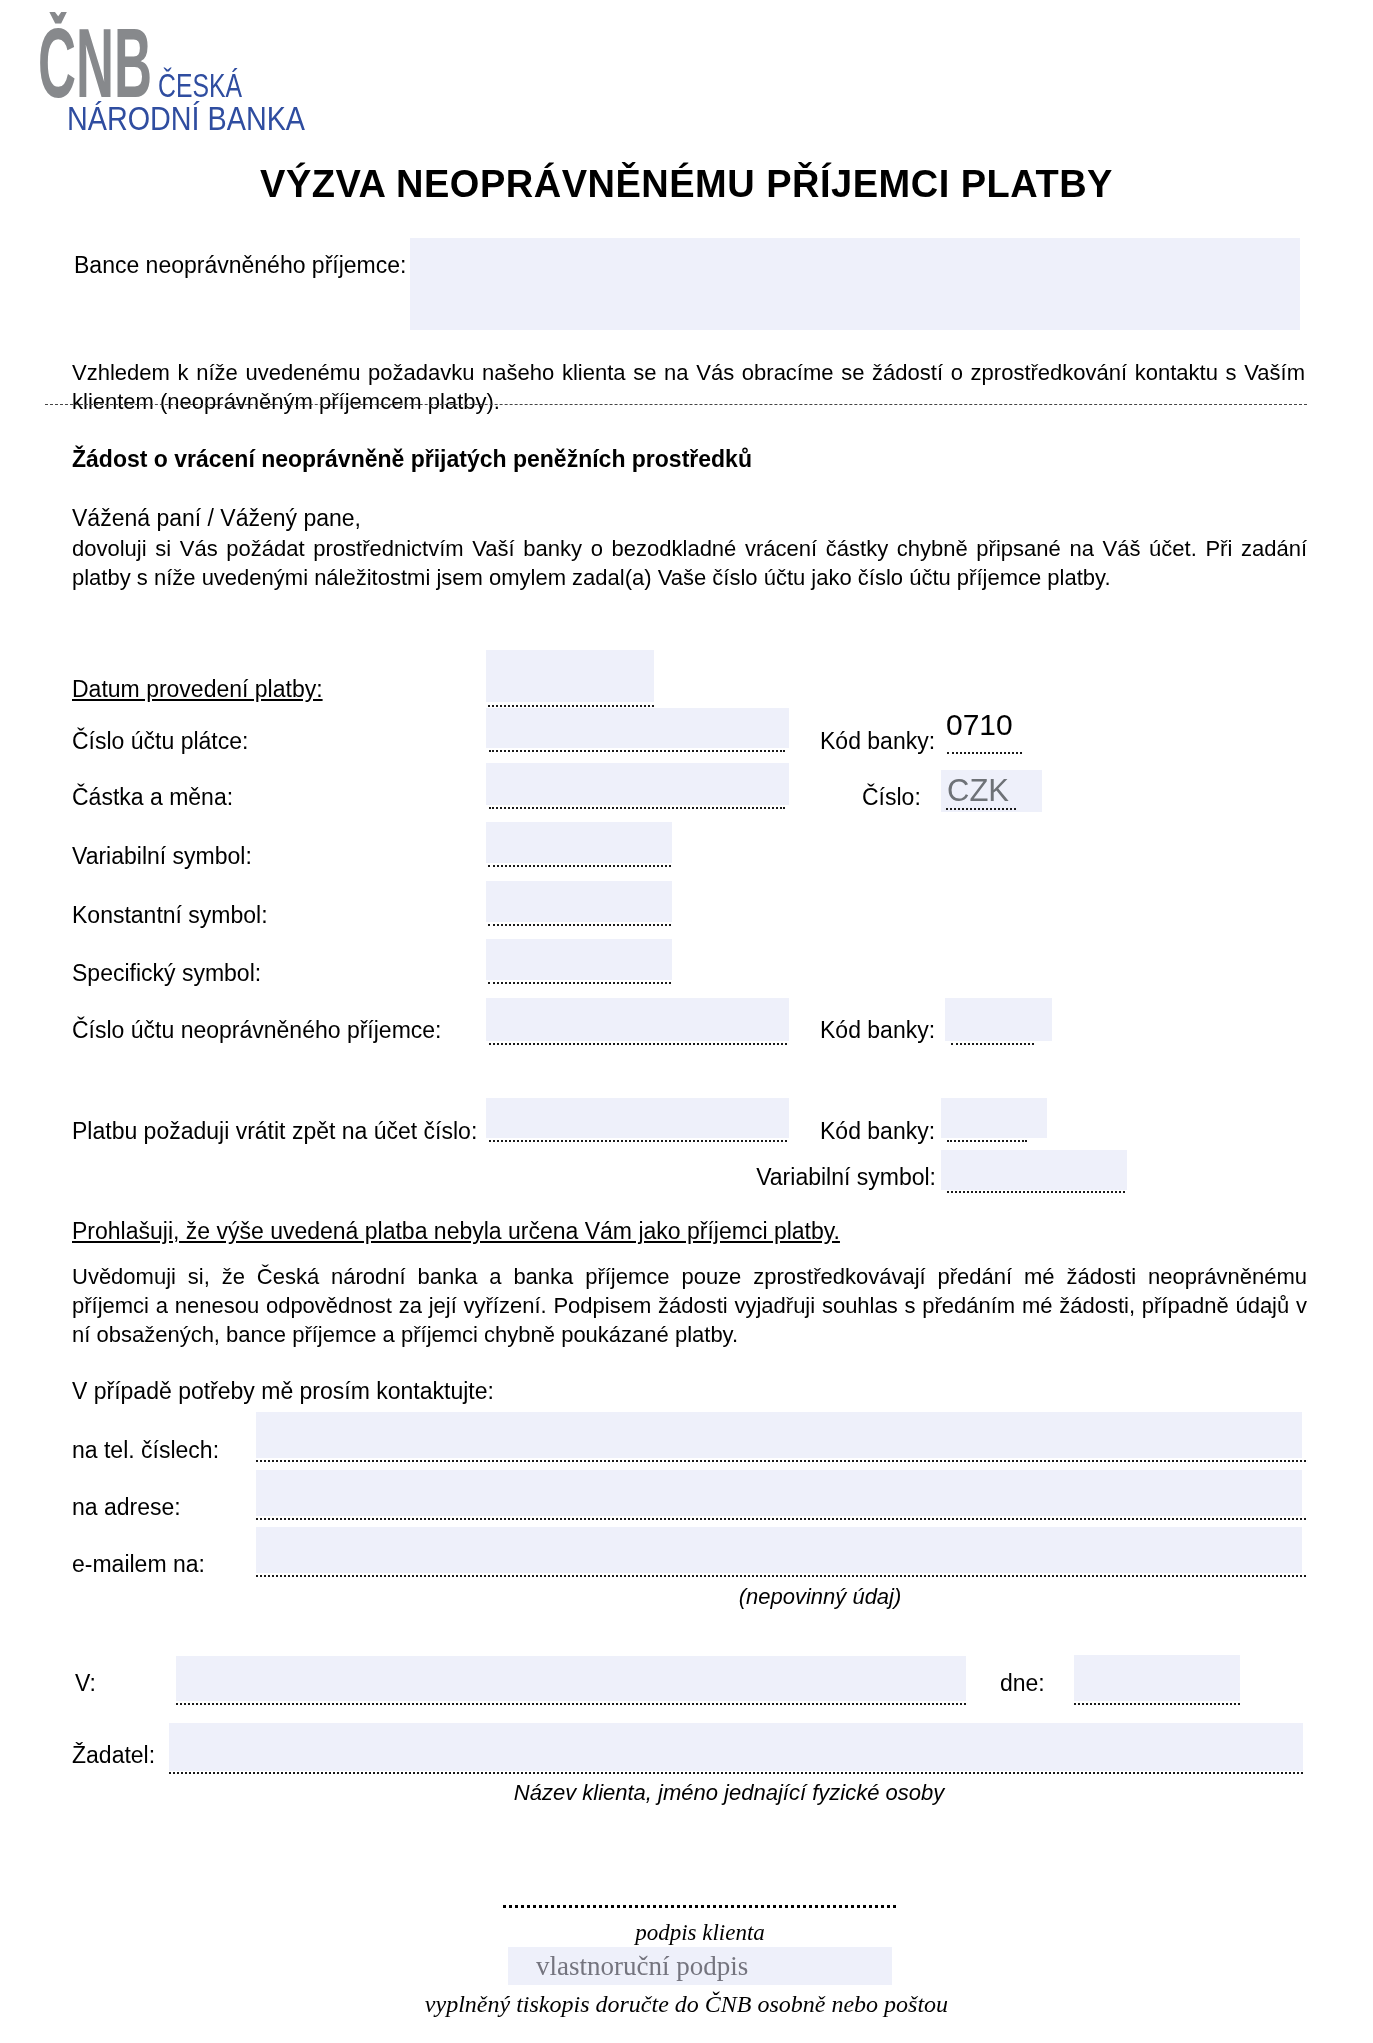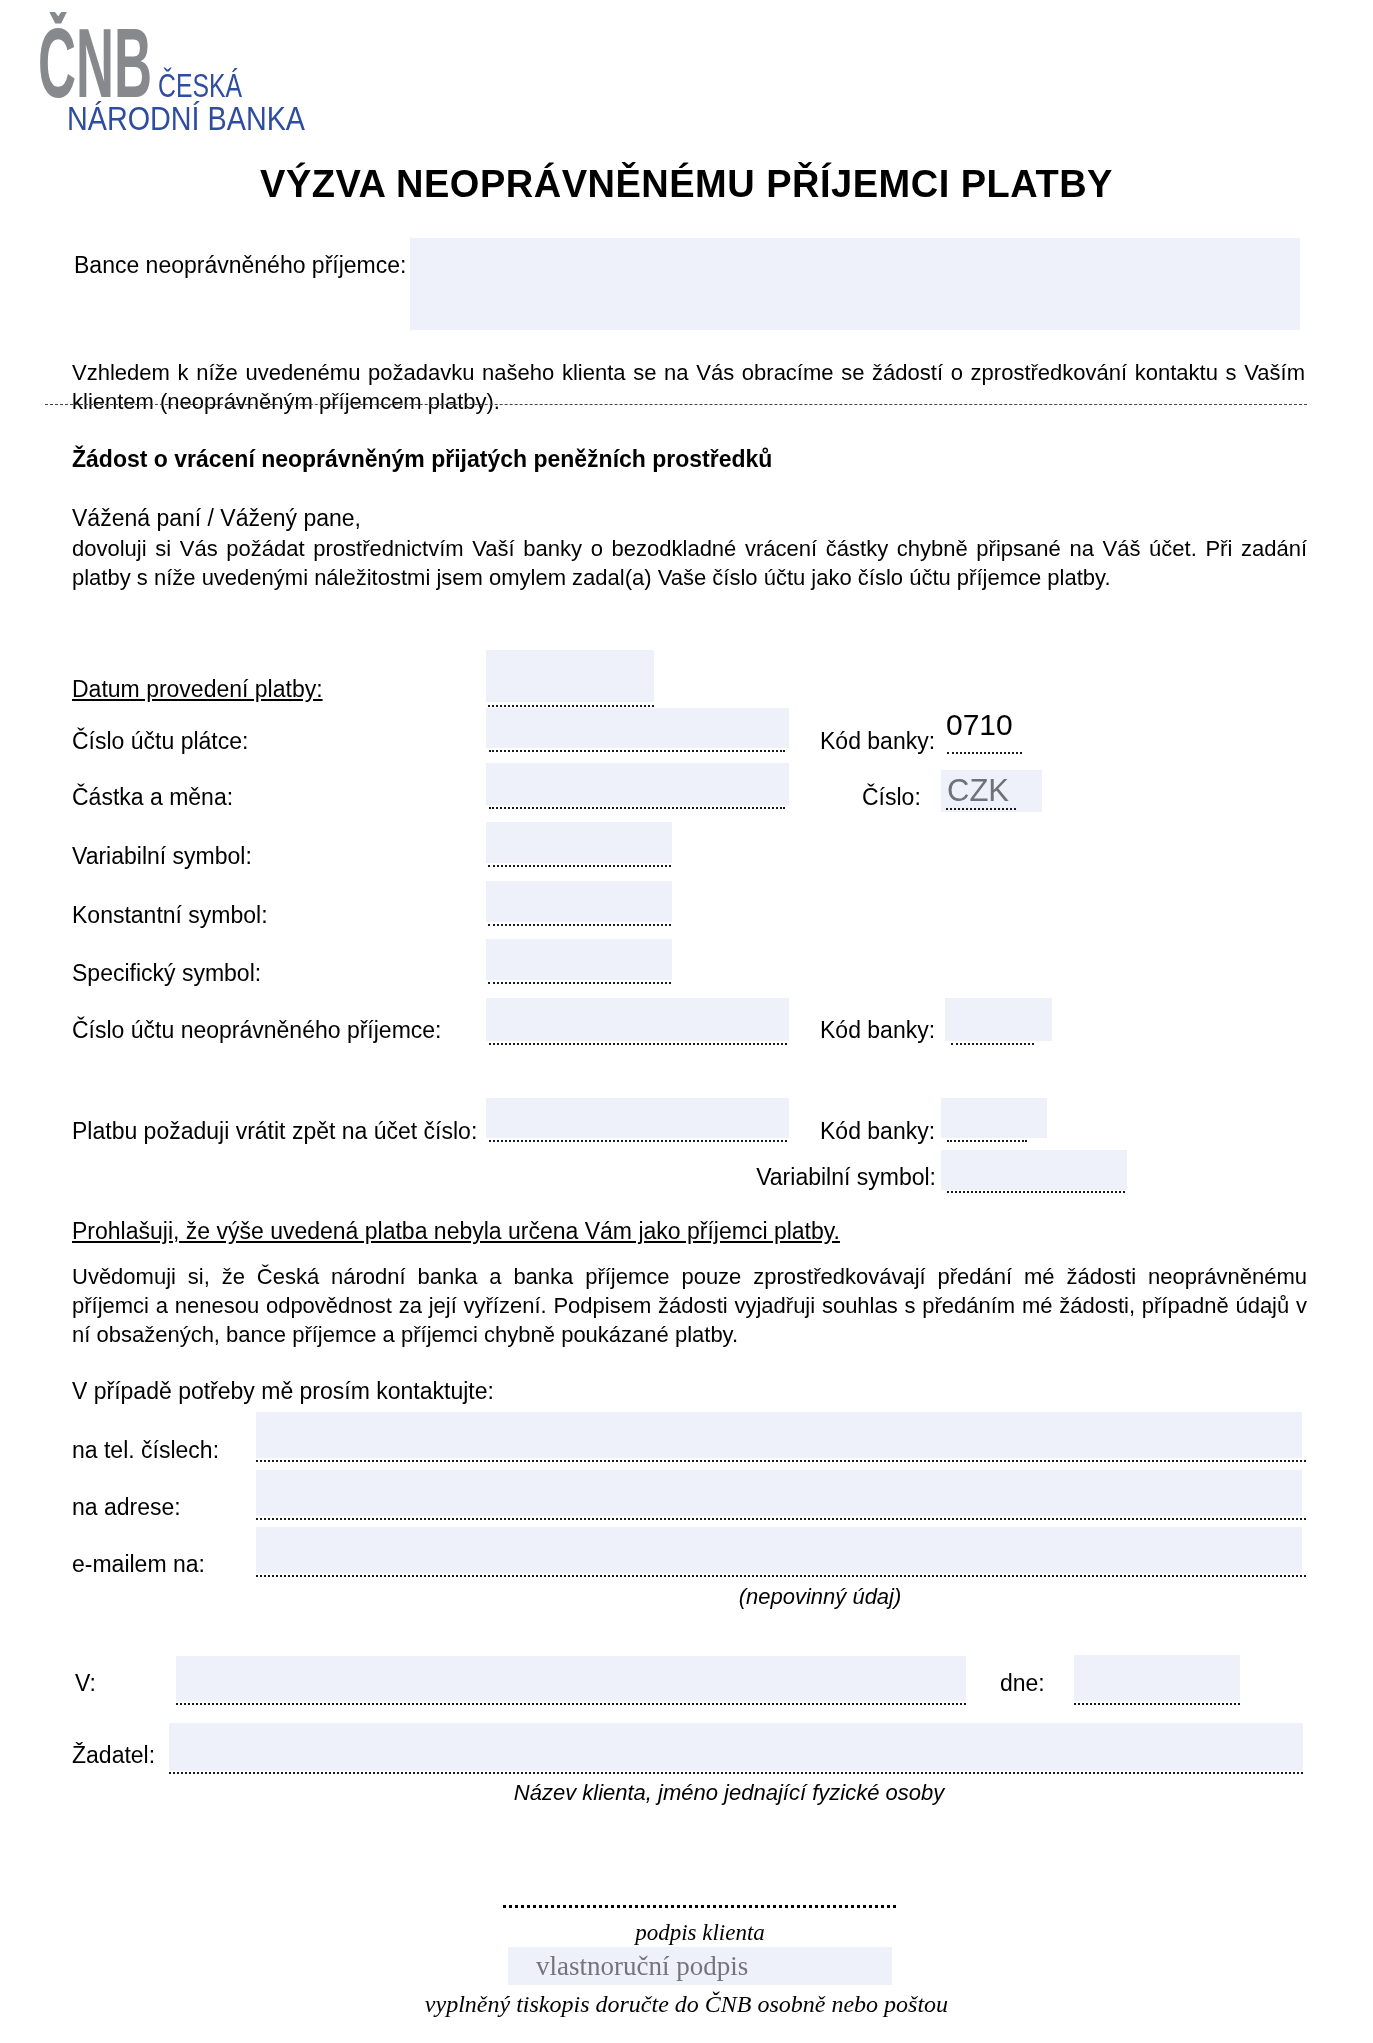--- a/index.html
+++ b/index.html
@@ -46,21 +46,21 @@
 
   <div class="abs title" style="left:0;top:163px;">VÝZVA NEOPRÁVNĚNÉMU PŘÍJEMCI PLATBY</div>
 
   <div class="abs label" style="left:74px;top:252px;">Bance neoprávněného příjemce:</div>
   <textarea class="field" style="left: 410px; top: 238px; width: 890px; height: 92px;" value=""></textarea>
 
   <div class="abs para" style="left:72px;top:342px;width:1233px;margin-top:16px;">Vzhledem k níže uvedenému požadavku našeho klienta se na Vás obracíme se žádostí o zprostředkování kontaktu s Vaším klientem (neoprávněným příjemcem platby).</div>
 
   <div class="dashed-sep" style="left:45px;top:404px;width:1262px;"></div>
 
-  <div class="abs heading" style="left:72px;top:446px;">Žádost o vrácení neoprávněným přijatých peněžních prostředků</div>
+  <div class="abs heading" style="left:72px;top:446px;">Žádost o vrácení neoprávněně přijatých peněžních prostředků</div>
   <div class="abs label" style="left:72px;top:505px;">Vážená paní / Vážený pane,</div>
   <div class="abs para" style="left:72px;top:534px;width:1235px;">dovoluji si Vás požádat prostřednictvím Vaší banky o bezodkladné vrácení částky chybně připsané na Váš účet. Při zadání platby s níže uvedenými náležitostmi jsem omylem zadal(a) Vaše číslo účtu jako číslo účtu příjemce platby.</div>
 
   <div class="abs label" style="left:72px;top:676px;text-decoration:underline;">Datum provedení platby:</div>
   <input class="field" style="left: 486px; top: 650px; width: 168px; height: 52px;" value="">
   <div class="dots" style="left:488px;top:705px;width:166px;"></div>
 
   <div class="abs label" style="left:72px;top:728px;">Číslo účtu plátce:</div>
   <input class="field" style="left: 486px; top: 708px; width: 303px; height: 40px;" value="">
   <div class="dots" style="left:489px;top:750px;width:296px;"></div>

